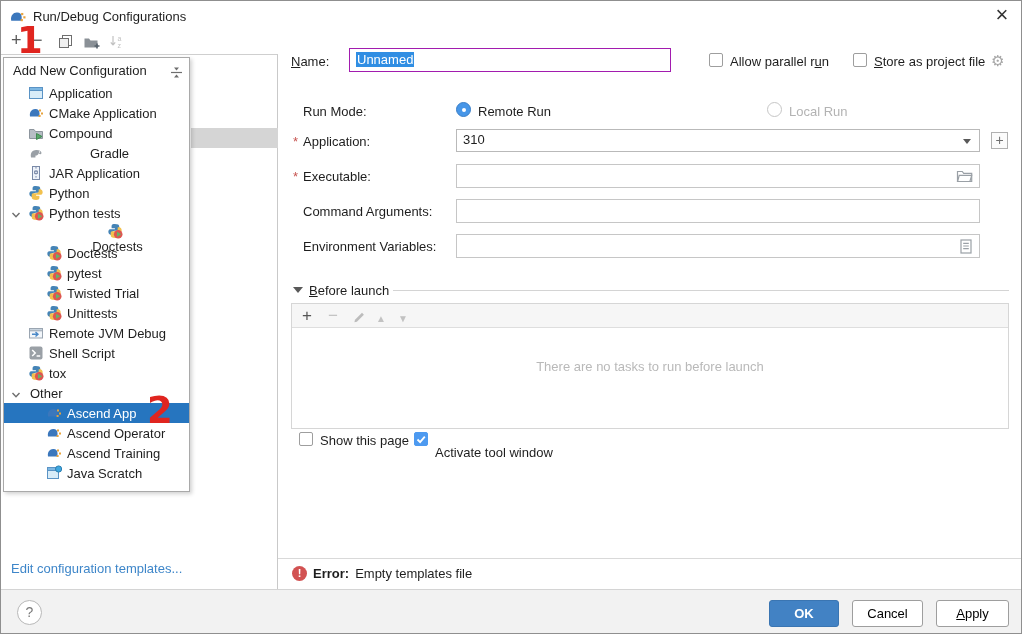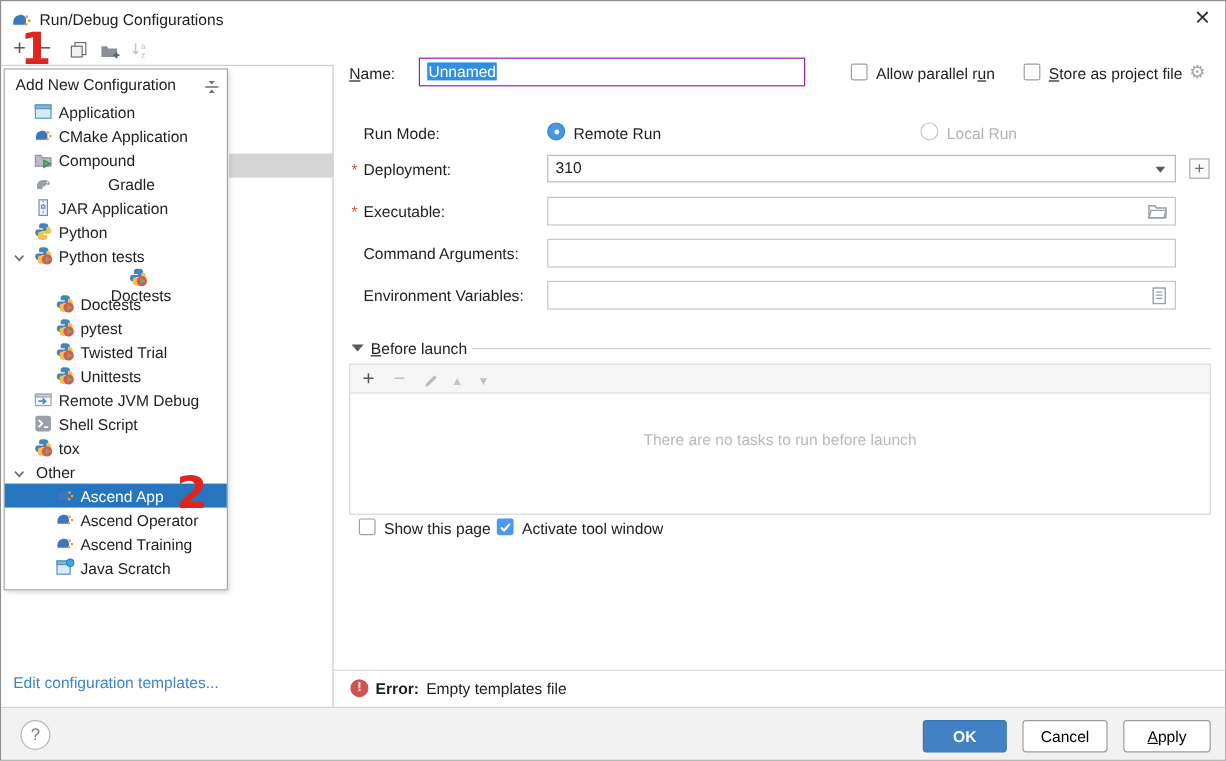--- a/index.html
+++ b/index.html
@@ -315,21 +315,21 @@
   <div class="lbl" style="left:873px;top:53px;"><u>S</u>tore as project file</div>
   <span class="gear" style="left:990px;top:52px;">⚙</span>
 
   <div class="lbl" style="left:302px;top:103px;">Run Mode:</div>
   <span class="radio on" style="left:455px;top:101px;"></span>
   <div class="lbl" style="left:477px;top:103px;">Remote Run</div>
   <span class="radio off" style="left:766px;top:101px;"></span>
   <div class="lbl dis" style="left:788px;top:103px;">Local Run</div>
 
   <span class="req" style="left:292px;top:133px;">*</span>
-  <div class="lbl" style="left:302px;top:133px;">Deployment:</div>
+  <div class="lbl" style="left:302px;top:133px;">Application:</div>
   <div class="combo" style="left:455px;top:128px;width:524px;">
     <div class="field-inner" style="padding-top:2px;">310</div>
     <span class="combo-arrow"></span>
   </div>
   <div class="plus-box" style="left:990px;top:131px;">+</div>
 
   <span class="req" style="left:292px;top:168px;">*</span>
   <div class="lbl" style="left:302px;top:168px;">Executable:</div>
   <div class="field" style="left:455px;top:163px;width:524px;">
     <span class="field-ic" style="right:6px;top:4px;" id="ic-browse"><svg width="17" height="15" viewBox="0 0 17 15" xmlns="http://www.w3.org/2000/svg">
@@ -364,21 +364,21 @@
       <span class="bl-tool" style="left:106px;top:4px;font-size:10px;color:#c2c2c2;">▼</span>
     </div>
     <div class="bl-empty">There are no tasks to run before launch</div>
   </div>
 
   <span class="chk" style="left:298px;top:431px;"></span>
   <div class="lbl" style="left:319px;top:432px;">Show this page</div>
   <span class="chk checked" style="left:413px;top:431px;" id="chk-activate"><svg width="12" height="12" viewBox="0 0 12 12" xmlns="http://www.w3.org/2000/svg">
         <path d="M2.5 6.5l2.6 2.6L9.8 3.6" stroke="#fff" stroke-width="1.8" fill="none"></path>
       </svg></span>
-  <div class="lbl" style="left:434px;top:432px;">Activate tool window</div>
+  <div class="lbl" style="left:434px;top:444px;">Activate tool window</div>
 
   <div class="err-sep"></div>
   <div class="err-row">
     <span class="err-ic">!</span>
     <b>Error:</b>
     <span>Empty templates file</span>
   </div>
 
   <div class="footer">
     <div class="help-btn">?</div>

